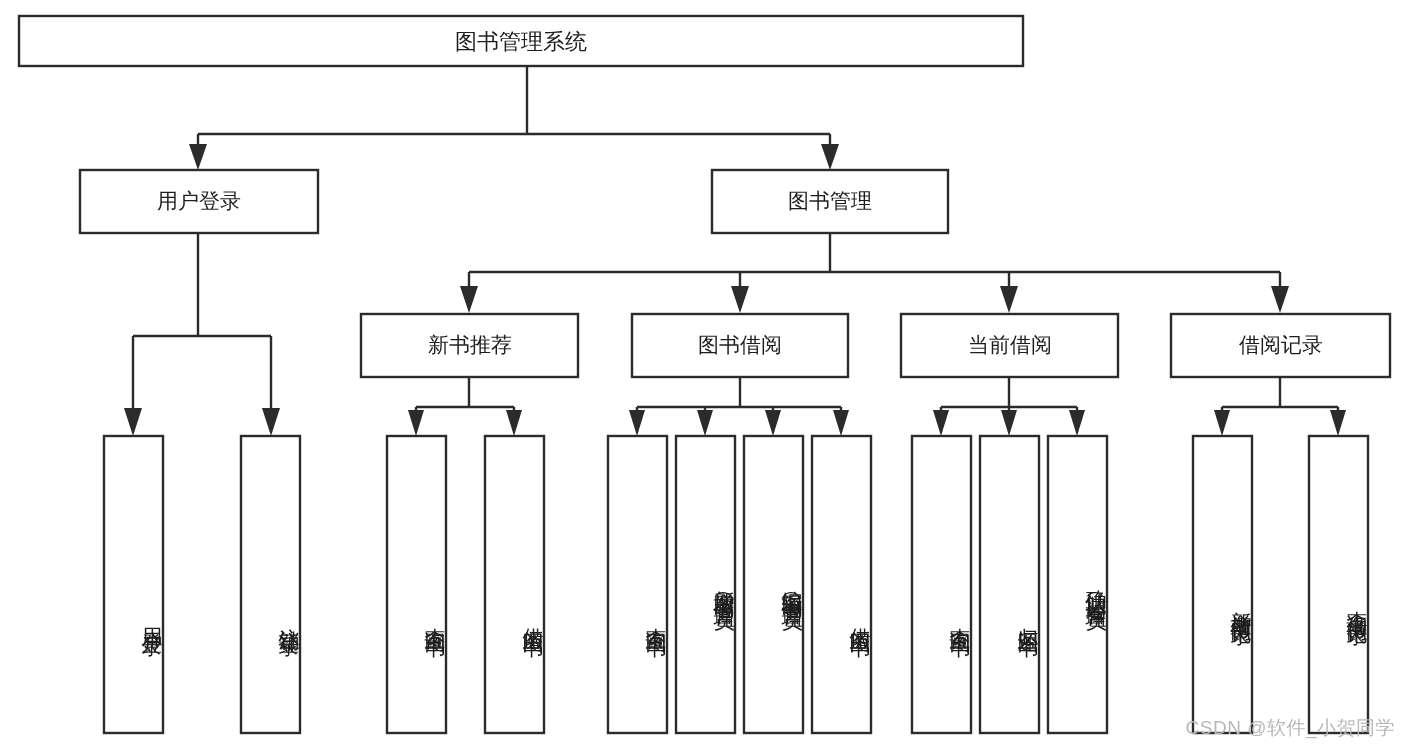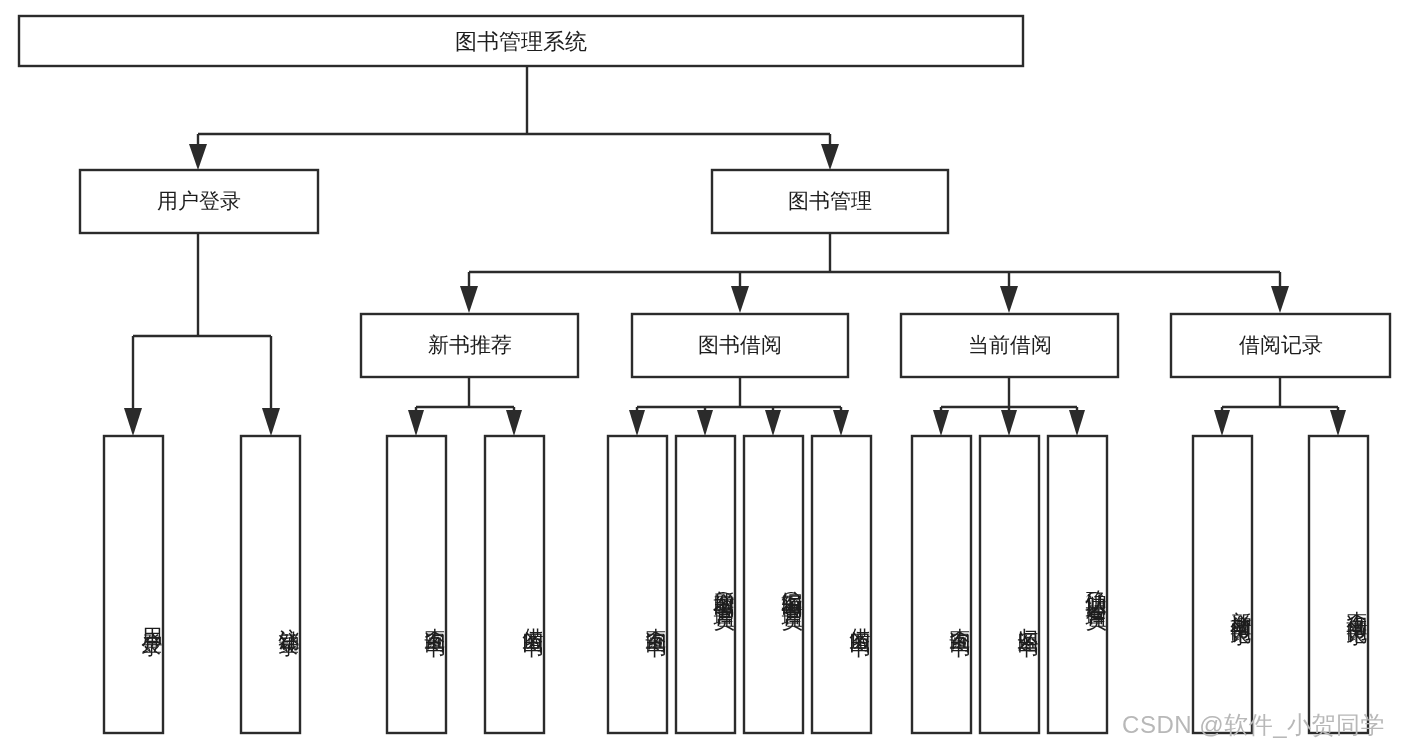--- a/index.html
+++ b/index.html
@@ -62,24 +62,24 @@
     color: #1d1d1d;
     text-align: center;
     display: flex;
     align-items: flex-start;
     justify-content: center;
     white-space: nowrap;
     pointer-events: none;
   }
   .watermark {
     position: absolute;
-    right: 20px;
+    right: 10px;
     bottom: 6px;
     font-family: "Liberation Sans", "DejaVu Sans", sans-serif;
-    font-size: 24px;
+    font-size: 19px;
     color: #b8b8b8;
     letter-spacing: 0.5px;
     white-space: nowrap;
   }
 </style>
 </head>
 <body>
 
 <div id="diagram-root">
 

